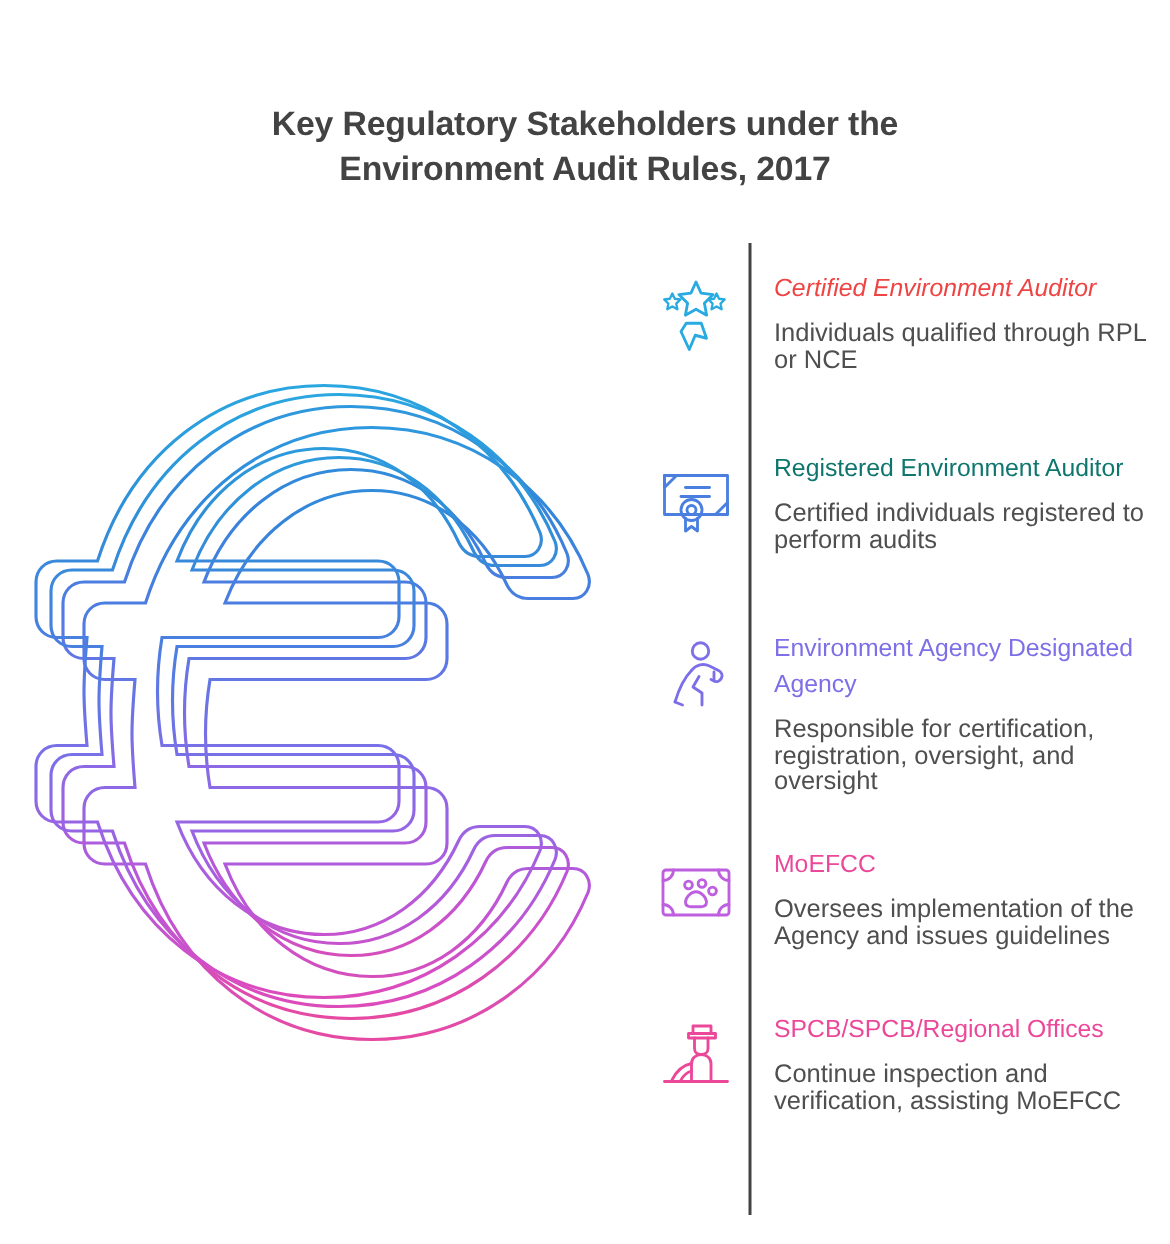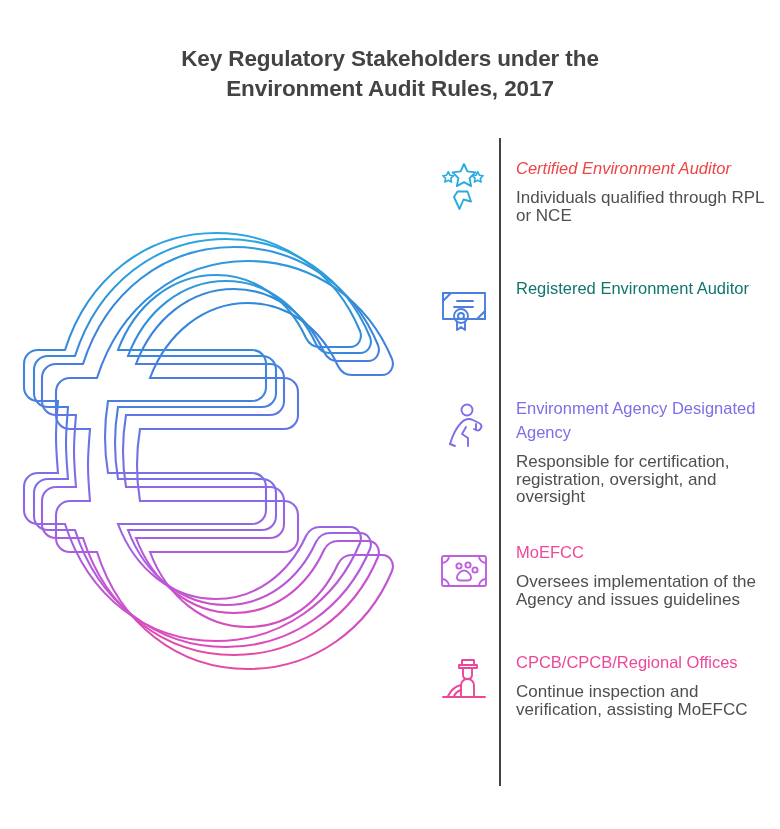--- a/index.html
+++ b/index.html
@@ -14,20 +14,21 @@
     -webkit-font-smoothing: antialiased;
     overflow: hidden;
     position: relative;
   }
 
   .page {
     position: relative;
     width: 780px;
     height: 638px;
     background: #ffffff;
+    margin-top: 24px;
   }
 
   
   .title {
     position: absolute;
     left: 0;
     top: 44px;
     width: 780px;
     text-align: center;
     font-size: 22.5px;
@@ -216,20 +217,21 @@
           <path d="M17 27 L36 27"></path>
 
           <circle cx="24" cy="36" r="7"></circle>
           <circle cx="24" cy="36" r="3"></circle>
 
           <path d="M20 41.5 L20 50 L24 47 L28 50 L28 41.5"></path>
         </svg>
       </div>
       <div class="item-body">
         <div class="item-title" style="color:#0f766e;">Registered Environment Auditor</div>
+        <div class="item-desc">Certified individuals registered to perform audits</div>
       </div>
     </div>
 
     <div class="item" style="top:258px;">
       <div class="item-icon">
         <svg width="54" height="54" viewBox="0 0 54 54" fill="none" stroke="#7C6FE8" stroke-width="1.9" stroke-linecap="round" stroke-linejoin="round">
 
           <circle cx="30" cy="10" r="5.5"></circle>
 
           <path d="M24 23 C27 19 32 18 36 20 L42 23 C44 24 45 26 44 28 C43 30 41 31 39 30 L37 29"></path>
@@ -286,19 +288,19 @@
           <path d="M24 42 L24 31 C24 27.5 27 25 30.5 25 C34 25 37 27.5 37 31 L37 42"></path>
 
           <path d="M24 31 C19 32 14 36 11 42"></path>
 
           <path d="M24 36 C21 37 18.5 39 17 42"></path>
 
           <path d="M6 43 L48 43"></path>
         </svg>
       </div>
       <div class="item-body">
-        <div class="item-title" style="color:#EC4899;">CPCB/CPCB/Regional Offices</div>
+        <div class="item-title" style="color:#EC4899;">SPCB/SPCB/Regional Offices</div>
         <div class="item-desc">Continue inspection and verification, assisting MoEFCC</div>
       </div>
     </div>
 
   </div>
 </div>
 
 </body></html>

